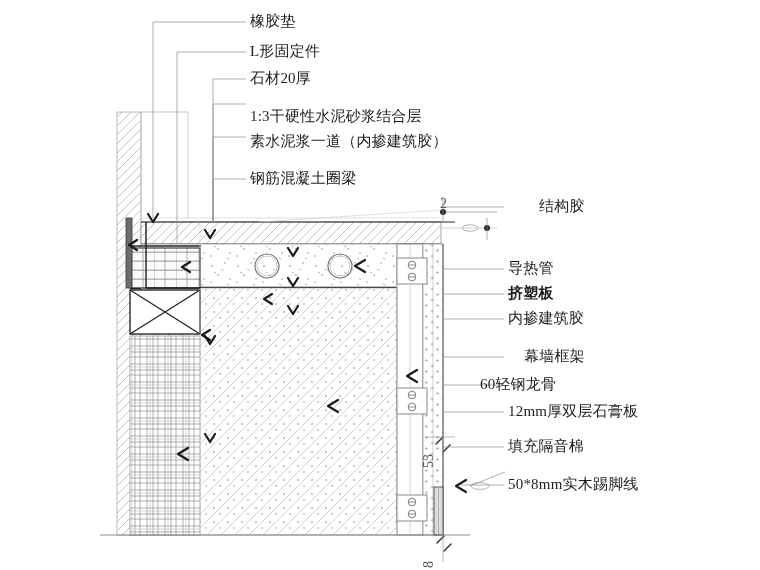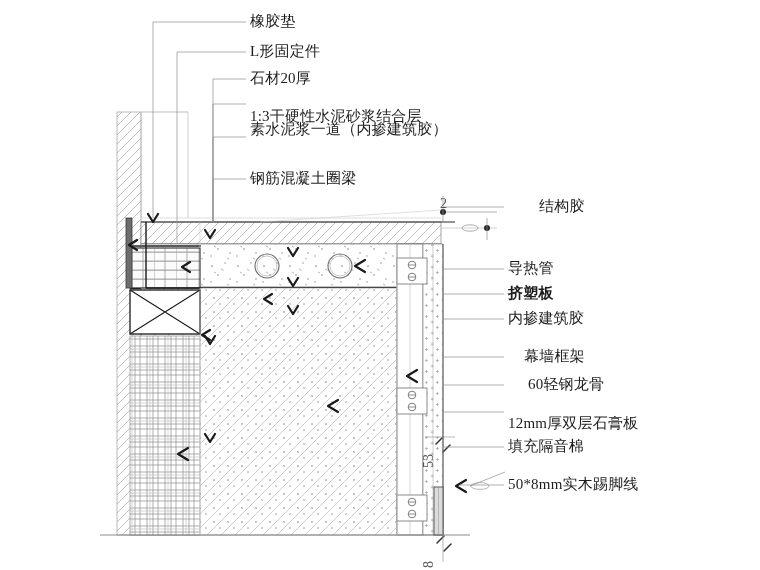--- a/index.html
+++ b/index.html
@@ -284,31 +284,31 @@
         <path d="M443,447 H504"></path>
         <path d="M460,485 H504"></path>
       </g>
   </svg>
 
   <div id="labels-left-layer">
       <div class="anno" style="left: 250px; top: 14px;">橡胶垫</div>
       <div class="anno" style="left: 250px; top: 44px; text-align: right;">L形固定件</div>
       <div class="anno" style="left: 250px; top: 71px;">石材20厚</div>
       <div class="anno" style="left: 250px; top: 109px; text-align: center;">1:3干硬性水泥砂浆结合层</div>
-      <div class="anno" style="left: 250px; top: 122px;">素水泥浆一道（内掺建筑胶）</div>
+      <div class="anno" style="left: 250px; top: 135px; font-family: Liberation Mono, monospace;">素水泥浆一道（内掺建筑胶）</div>
       <div class="anno" style="left: 250px; top: 171px;">钢筋混凝土圈梁</div>
     </div>
   <div id="labels-right-layer">
       <div class="anno" style="left: 508px; top: 199px; margin-left: 31px;">结构胶</div>
       <div class="anno" style="left: 508px; top: 261px;">导热管</div>
       <div class="anno" style="left: 508px; top: 286px; font-weight: bold;">挤塑板</div>
       <div class="anno" style="left: 508px; top: 311px;">内掺建筑胶</div>
       <div class="anno" style="left: 524px; top: 349px;">幕墙框架</div>
-      <div class="anno" style="left: 528px; top: 377px;">60轻钢龙骨</div>
-      <div class="anno" style="left: 508px; top: 404px; margin-top: 12px;">12mm厚双层石膏板</div>
+      <div class="anno" style="left: 480px; top: 377px;">60轻钢龙骨</div>
+      <div class="anno" style="left: 508px; top: 404px;">12mm厚双层石膏板</div>
       <div class="anno" style="left: 508px; top: 439px; text-align: right;">填充隔音棉</div>
       <div class="anno" style="left: 508px; top: 477px;">50*8mm实木踢脚线</div>
     </div>
   <div id="dims-layer">
       <div class="dim-txt" style="left: 440px; top: 196px;">2</div>
       <div class="dim-txt rot90" style="left: 437px; top: 452px;">53</div>
       <div class="dim-txt rot90" style="left: 437px; top: 552px;">8</div>
     </div>
 
 </div>

